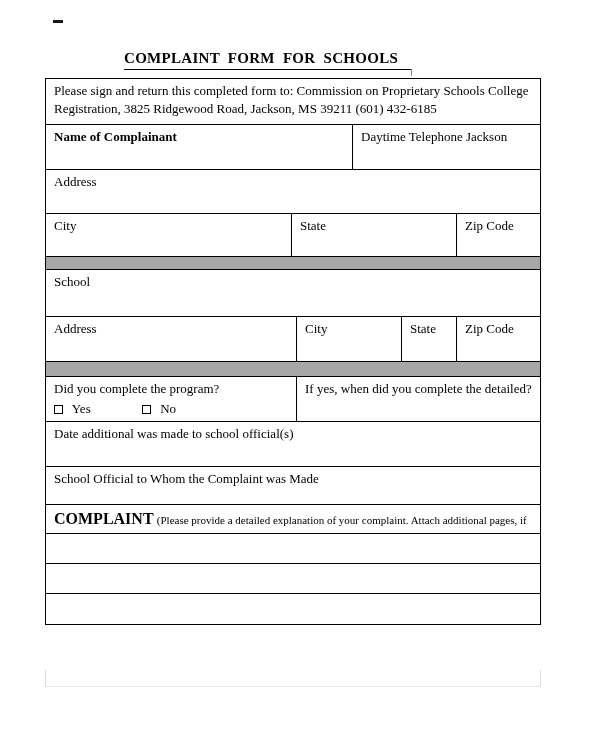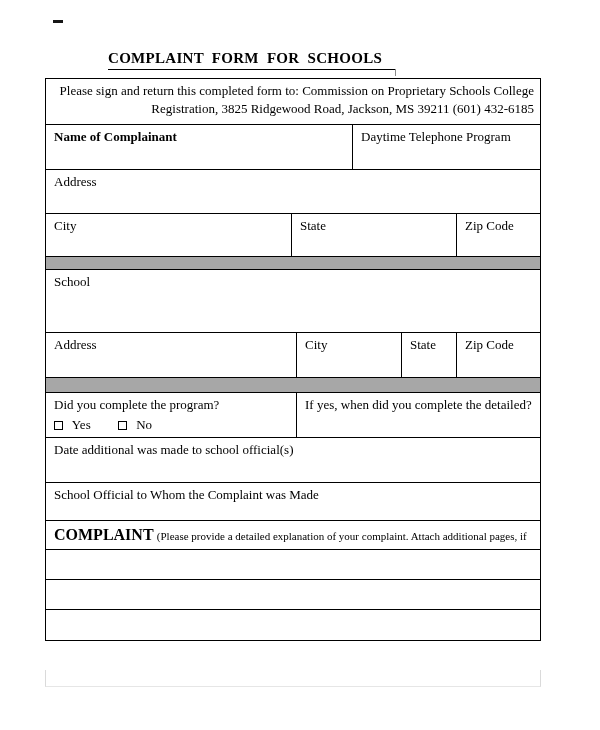--- a/index.html
+++ b/index.html
@@ -7,21 +7,21 @@
   body {
     width: 600px; height: 730px;
     position: relative;
     font-family: "Liberation Serif", serif;
     color: #000;
   }
   .scan-artifact {
     position: absolute; left: 53px; top: 20px;
     width: 10px; height: 3px; background: #161616;
   }
-  .title-wrap { position: absolute; left: 108px; top: 49px; }
+  .title-wrap { position: absolute; left: 124px; top: 49px; }
   .page-title {
     display: inline-block;
     font-weight: bold; font-size: 15px;
     letter-spacing: 0.3px; word-spacing: 4px;
     border-bottom: 1px solid #000;
     padding: 0 14px 2px 0;
     position: relative;
   }
   .page-title::after {
     content: ""; position: absolute; right: 0; bottom: -7px;
@@ -42,32 +42,32 @@
     overflow: hidden;
   }
   .cell + .cell { border-left: 1px solid #000; }
   .grow { flex: 1 1 auto; }
   .w306 { width: 306px; flex: 0 0 306px; font-weight: bold; }
   .w245 { width: 245px; flex: 0 0 245px; }
   .w165 { width: 165px; flex: 0 0 165px; }
   .w250 { width: 250px; flex: 0 0 250px; }
   .w105 { width: 105px; flex: 0 0 105px; }
   .w55  { width: 55px;  flex: 0 0 55px; }
-  .h46 { height: 46px; text-align: right; } .h45 { height: 45px; } .h44 { height: 44px; }
-  .h43 { height: 43px; } .h47 { height: 63px; } .h38 { height: 38px; }
+  .h46 { height: 46px; } .h45 { height: 45px; } .h44 { height: 44px; }
+  .h43 { height: 43px; } .h47 { height: 47px; } .h38 { height: 38px; }
   .h29 { height: 29px; } .h30 { height: 30px; }
   .gray-bar { height: 13px; background: #a7a7a7; }
   .gray-bar.tall { height: 15px; }
   .cb-row { margin-top: 2px; }
   .cb {
     display: inline-block; width: 9px; height: 9px;
     border: 1px solid #000; margin-right: 6px;
     position: relative; top: 1px; background: #fff;
   }
-  .cb-group.no { margin-left: 24px; }
+  .cb-group.no { margin-left: 48px; }
   .complaint-heading { font-weight: bold; font-size: 16px; }
   .complaint-note { font-size: 11px; }
   .tail {
     position: absolute; left: 45px; top: 670px;
     width: 496px; height: 17px;
     border-left: 1px solid #dadada;
     border-right: 1px solid #dadada;
     border-bottom: 1px solid #e6e6e6;
   }
 </style>
@@ -84,21 +84,21 @@
 
   <div class="row h46">
     <div class="cell grow">Please sign and return this completed form to: Commission on Proprietary Schools College Registration, 3825 Ridgewood Road, Jackson, MS 39211 (601) 432-6185</div>
   </div>
 
   <div class="row h45">
     <div class="cell w306">
       <span>Name of Complainant</span>
     </div>
     <div class="cell grow">
-      <span>Daytime Telephone Program</span>
+      <span>Daytime Telephone Jackson</span>
     </div>
   </div>
 
   <div class="row h44">
     <div class="cell grow">
       <span>Address</span>
     </div>
   </div>
 
   <div class="row h43">

